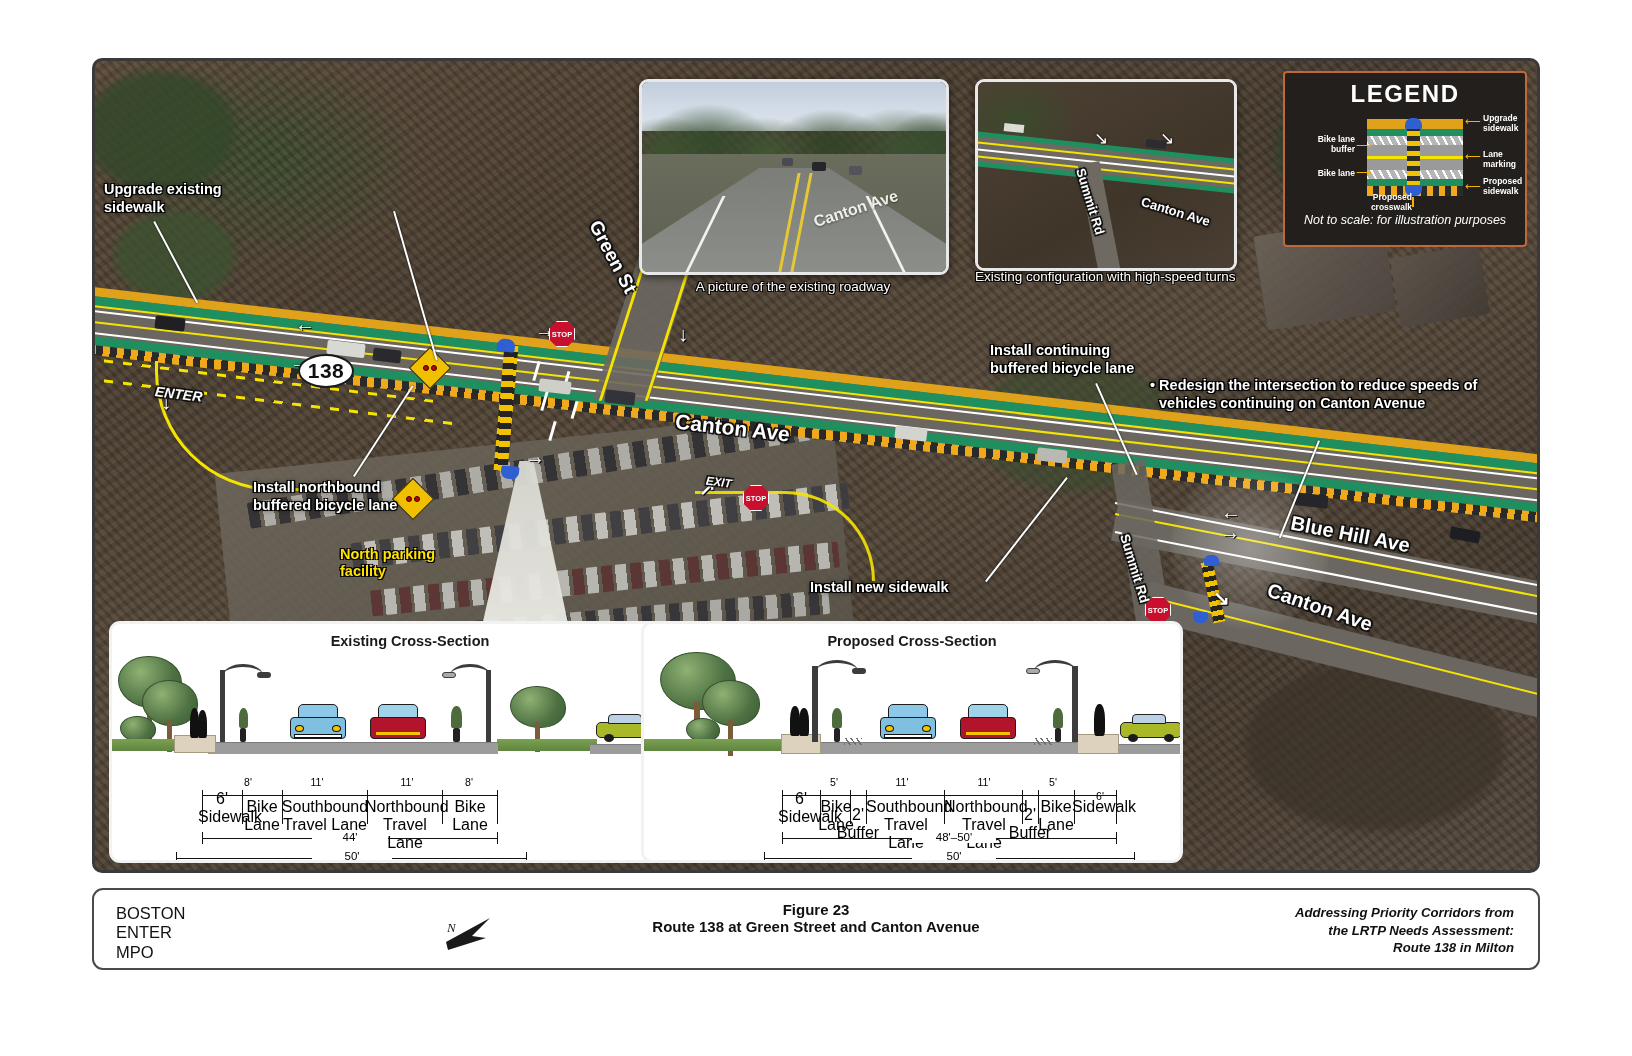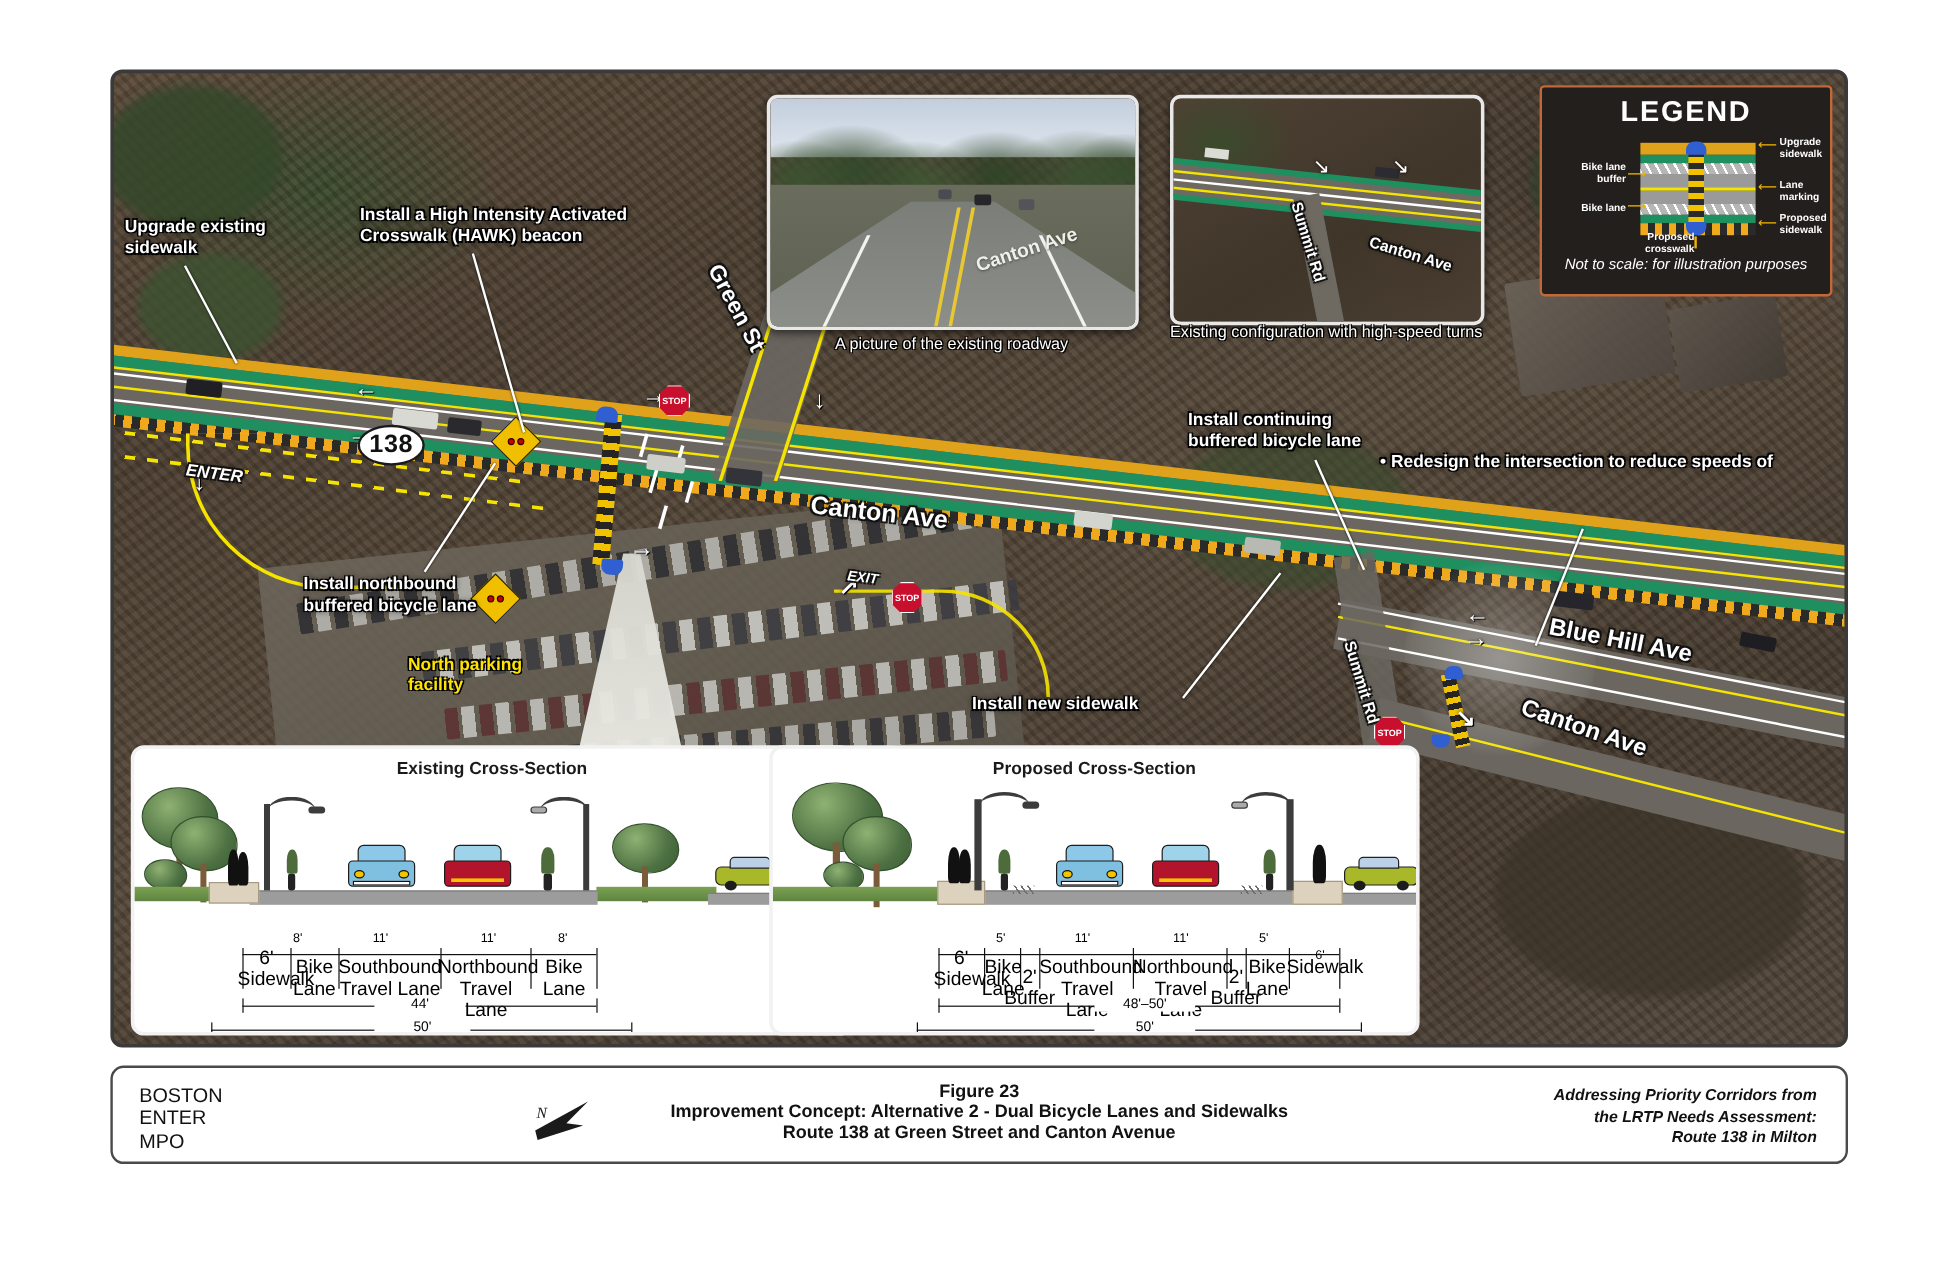--- a/index.html
+++ b/index.html
@@ -313,24 +313,20 @@
         <b></b>
       </i>
   </div>
 
   <div class="callout" style="left:9px;top:120px;width:180px;">
     <div>Upgrade existing</div>
     <div>sidewalk</div>
   </div>
   <div class="leader" style="left:60px;top:160px;width:92px;transform:rotate(62deg);"></div>
 
-  <div class="callout" style="left:205px;top:110px;width:280px;">
-    <div>Install a High Intensity Activated</div>
-    <div>Crosswalk (HAWK) beacon</div>
-  </div>
   <div class="leader" style="left:300px;top:150px;width:155px;transform:rotate(74deg);"></div>
 
   <div class="callout" style="left:158px;top:418px;width:220px;">
     <div>Install northbound</div>
     <div>buffered bicycle lane</div>
   </div>
   <div class="leader" style="left:258px;top:415px;width:108px;transform:rotate(-57deg);"></div>
 
   <div class="callout" style="left:895px;top:281px;width:220px;">
     <div>Install continuing</div>
@@ -338,20 +334,21 @@
   </div>
   <div class="leader" style="left:1002px;top:322px;width:100px;transform:rotate(66deg);"></div>
 
   <div class="callout" style="left:715px;top:518px;width:220px;">
     <div>Install new sidewalk</div>
   </div>
   <div class="leader" style="left:890px;top:520px;width:132px;transform:rotate(-52deg);"></div>
 
   <div class="callout" style="left:1055px;top:316px;width:400px;">
     <div>• Redesign the intersection to reduce speeds of</div>
+    <div style="padding-left:9px;"><span>vehicles continuing on Canton Avenue</span></div>
   </div>
   <div class="leader" style="left:1225px;top:380px;width:105px;transform:rotate(112deg);"></div>
 
   <div class="inset" id="photo-roadway" style="left:544px;top:18px;width:310px;height:196px;">
     <div class="sky"></div>
     <div class="trees"></div>
     <div class="ground"></div>
     <div class="pave"></div>
     <div class="cline" style="left:48%;top:48%;width:3px;height:52%;transform:skewX(-11deg);"></div>
     <div class="cline" style="left:52%;top:48%;width:3px;height:52%;transform:skewX(-11deg);"></div>
@@ -698,21 +695,20 @@
     <div>MPO</div>
   </div>
 
   <svg id="northarrow" viewBox="0 0 52 40">
     <polygon points="4,30 48,6 30,24 44,26 6,38" fill="#1a1a1a"></polygon>
     <text x="5" y="20" font-family="Liberation Serif, serif" font-size="13" font-style="italic" fill="#1a1a1a">N</text>
   </svg>
 
   <div class="center">
     <div class="fig">Figure 23</div>
-    <div class="t1">Improvement Concept: Alternative 2 - Dual Bicycle Lanes and Sidewalks</div>
     <div class="t2">Route 138 at Green Street and Canton Avenue</div>
   </div>
 
   <div class="right">
     <div>Addressing Priority Corridors from</div>
     <div>the LRTP Needs Assessment:</div>
     <div>Route 138 in Milton</div>
   </div>
 </div>
 

